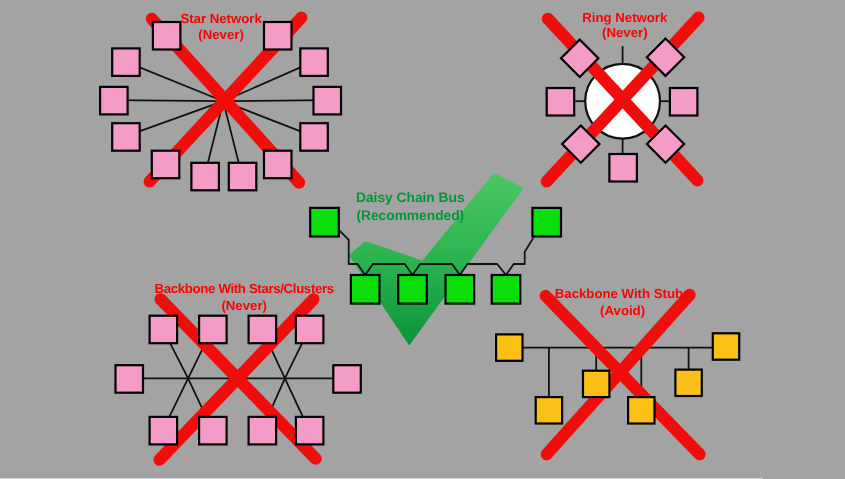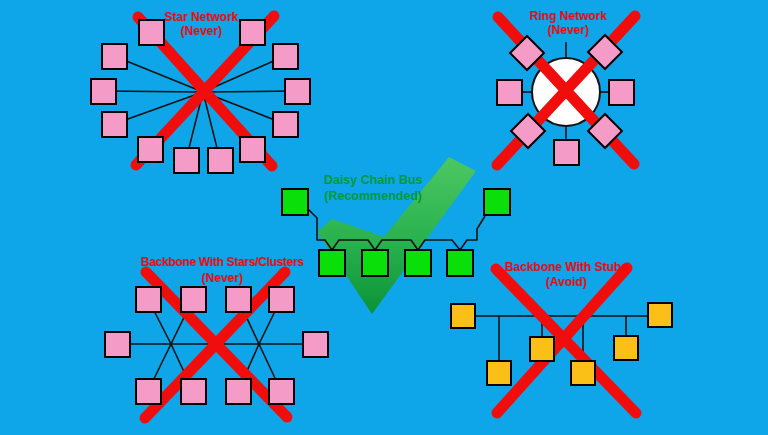--- a/index.html
+++ b/index.html
@@ -1,16 +1,16 @@
 <!DOCTYPE html>
 <html style="--node-pink: #F59BC8; --node-green: #0ADF0A; --node-orange: #FBC018; --x-red: #F20D0D; --title-red: #FF0000; --title-green: #009934; --check-light: #4CC762; --check-dark: #0B9238; --line-black: #111111;"><head>
 <meta charset="utf-8">
 <style>
   html,body{margin:0;padding:0;background:#fff;}
-  .stage{position:relative;width:768px;height:435px;background:#0ea5e9;overflow:hidden;
+  .stage{position:relative;width:768px;height:435px;background:#a3a3a3;overflow:hidden;
          font-family:"Liberation Sans",sans-serif;}
   svg{display:block;}
   .net-line{stroke:var(--line-black,#111);stroke-width:1.6;fill:none;}
   .net-path{stroke:var(--line-black,#111);stroke-width:1.6;fill:none;stroke-linejoin:round;}
   .node{stroke:#000;stroke-width:2;}
   .pink-node{fill:var(--node-pink,#F59BC8);}
   .green-node{fill:var(--node-green,#0ADF0A);}
   .orange-node{fill:var(--node-orange,#FBC018);}
   .ring-circle{fill:#fff;stroke:var(--line-black,#111);stroke-width:2;}
   .red-x{stroke:var(--x-red,#F20D0D);stroke-width:11;stroke-linecap:round;fill:none;}

